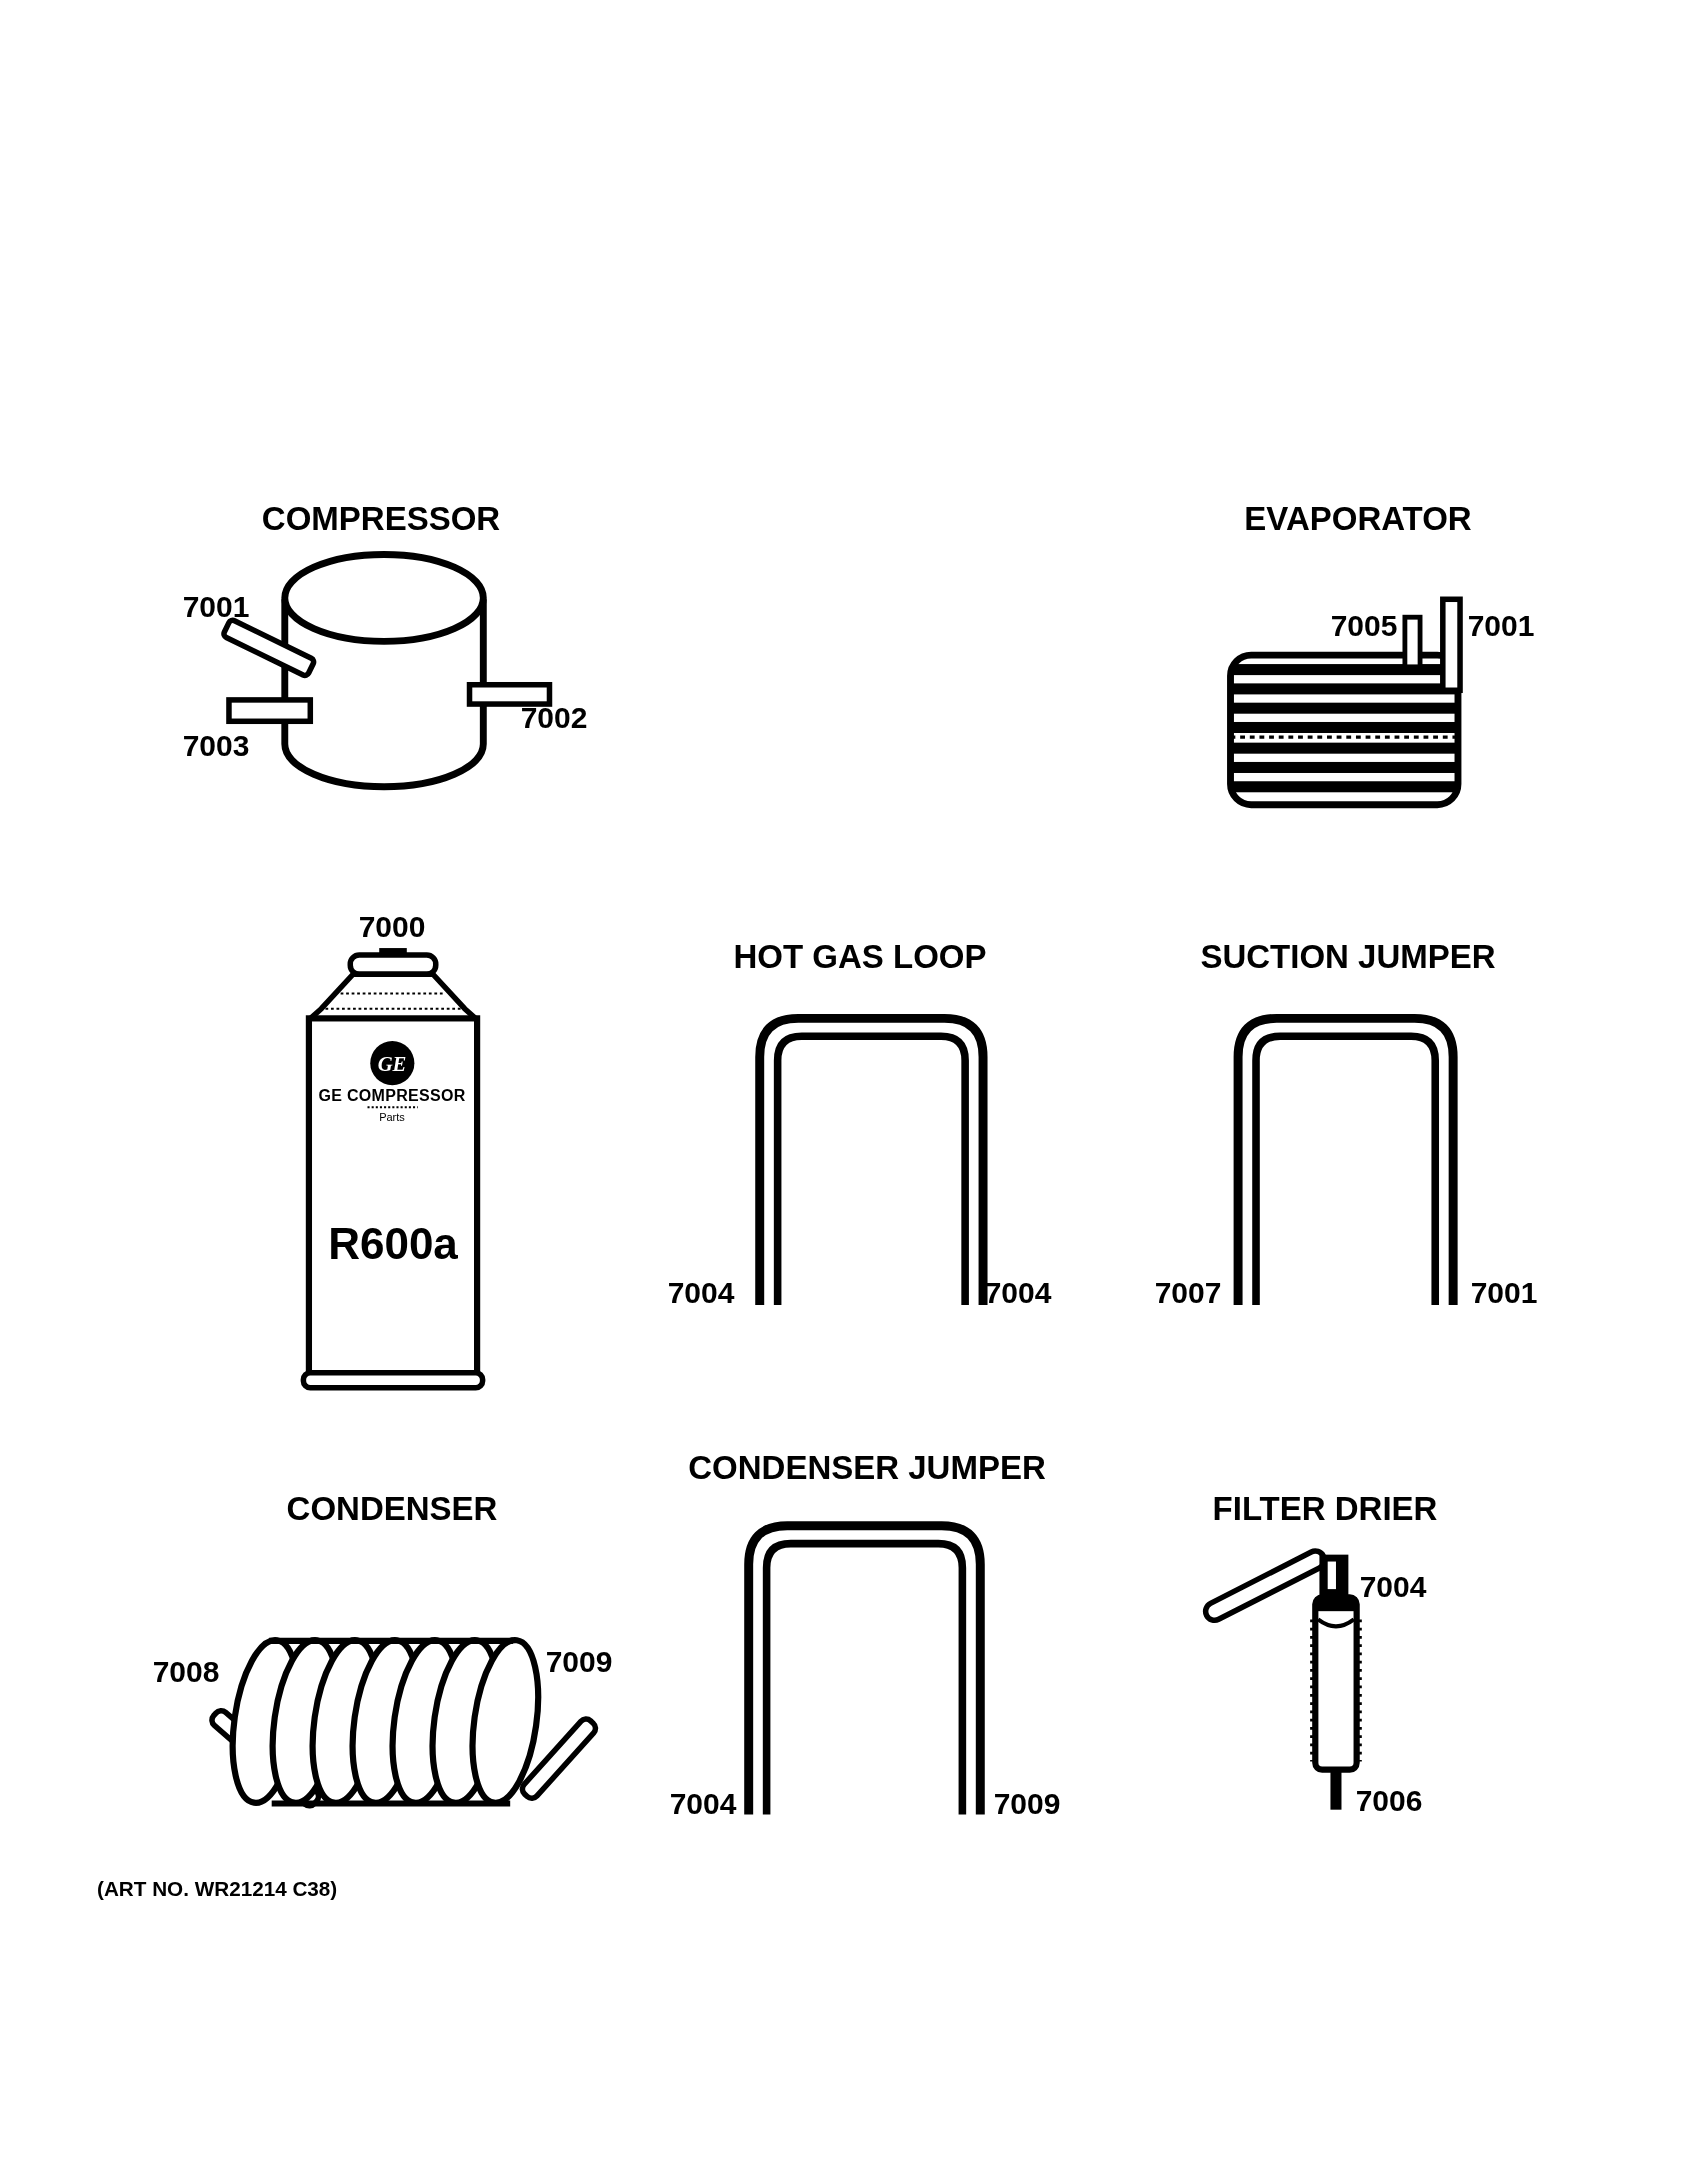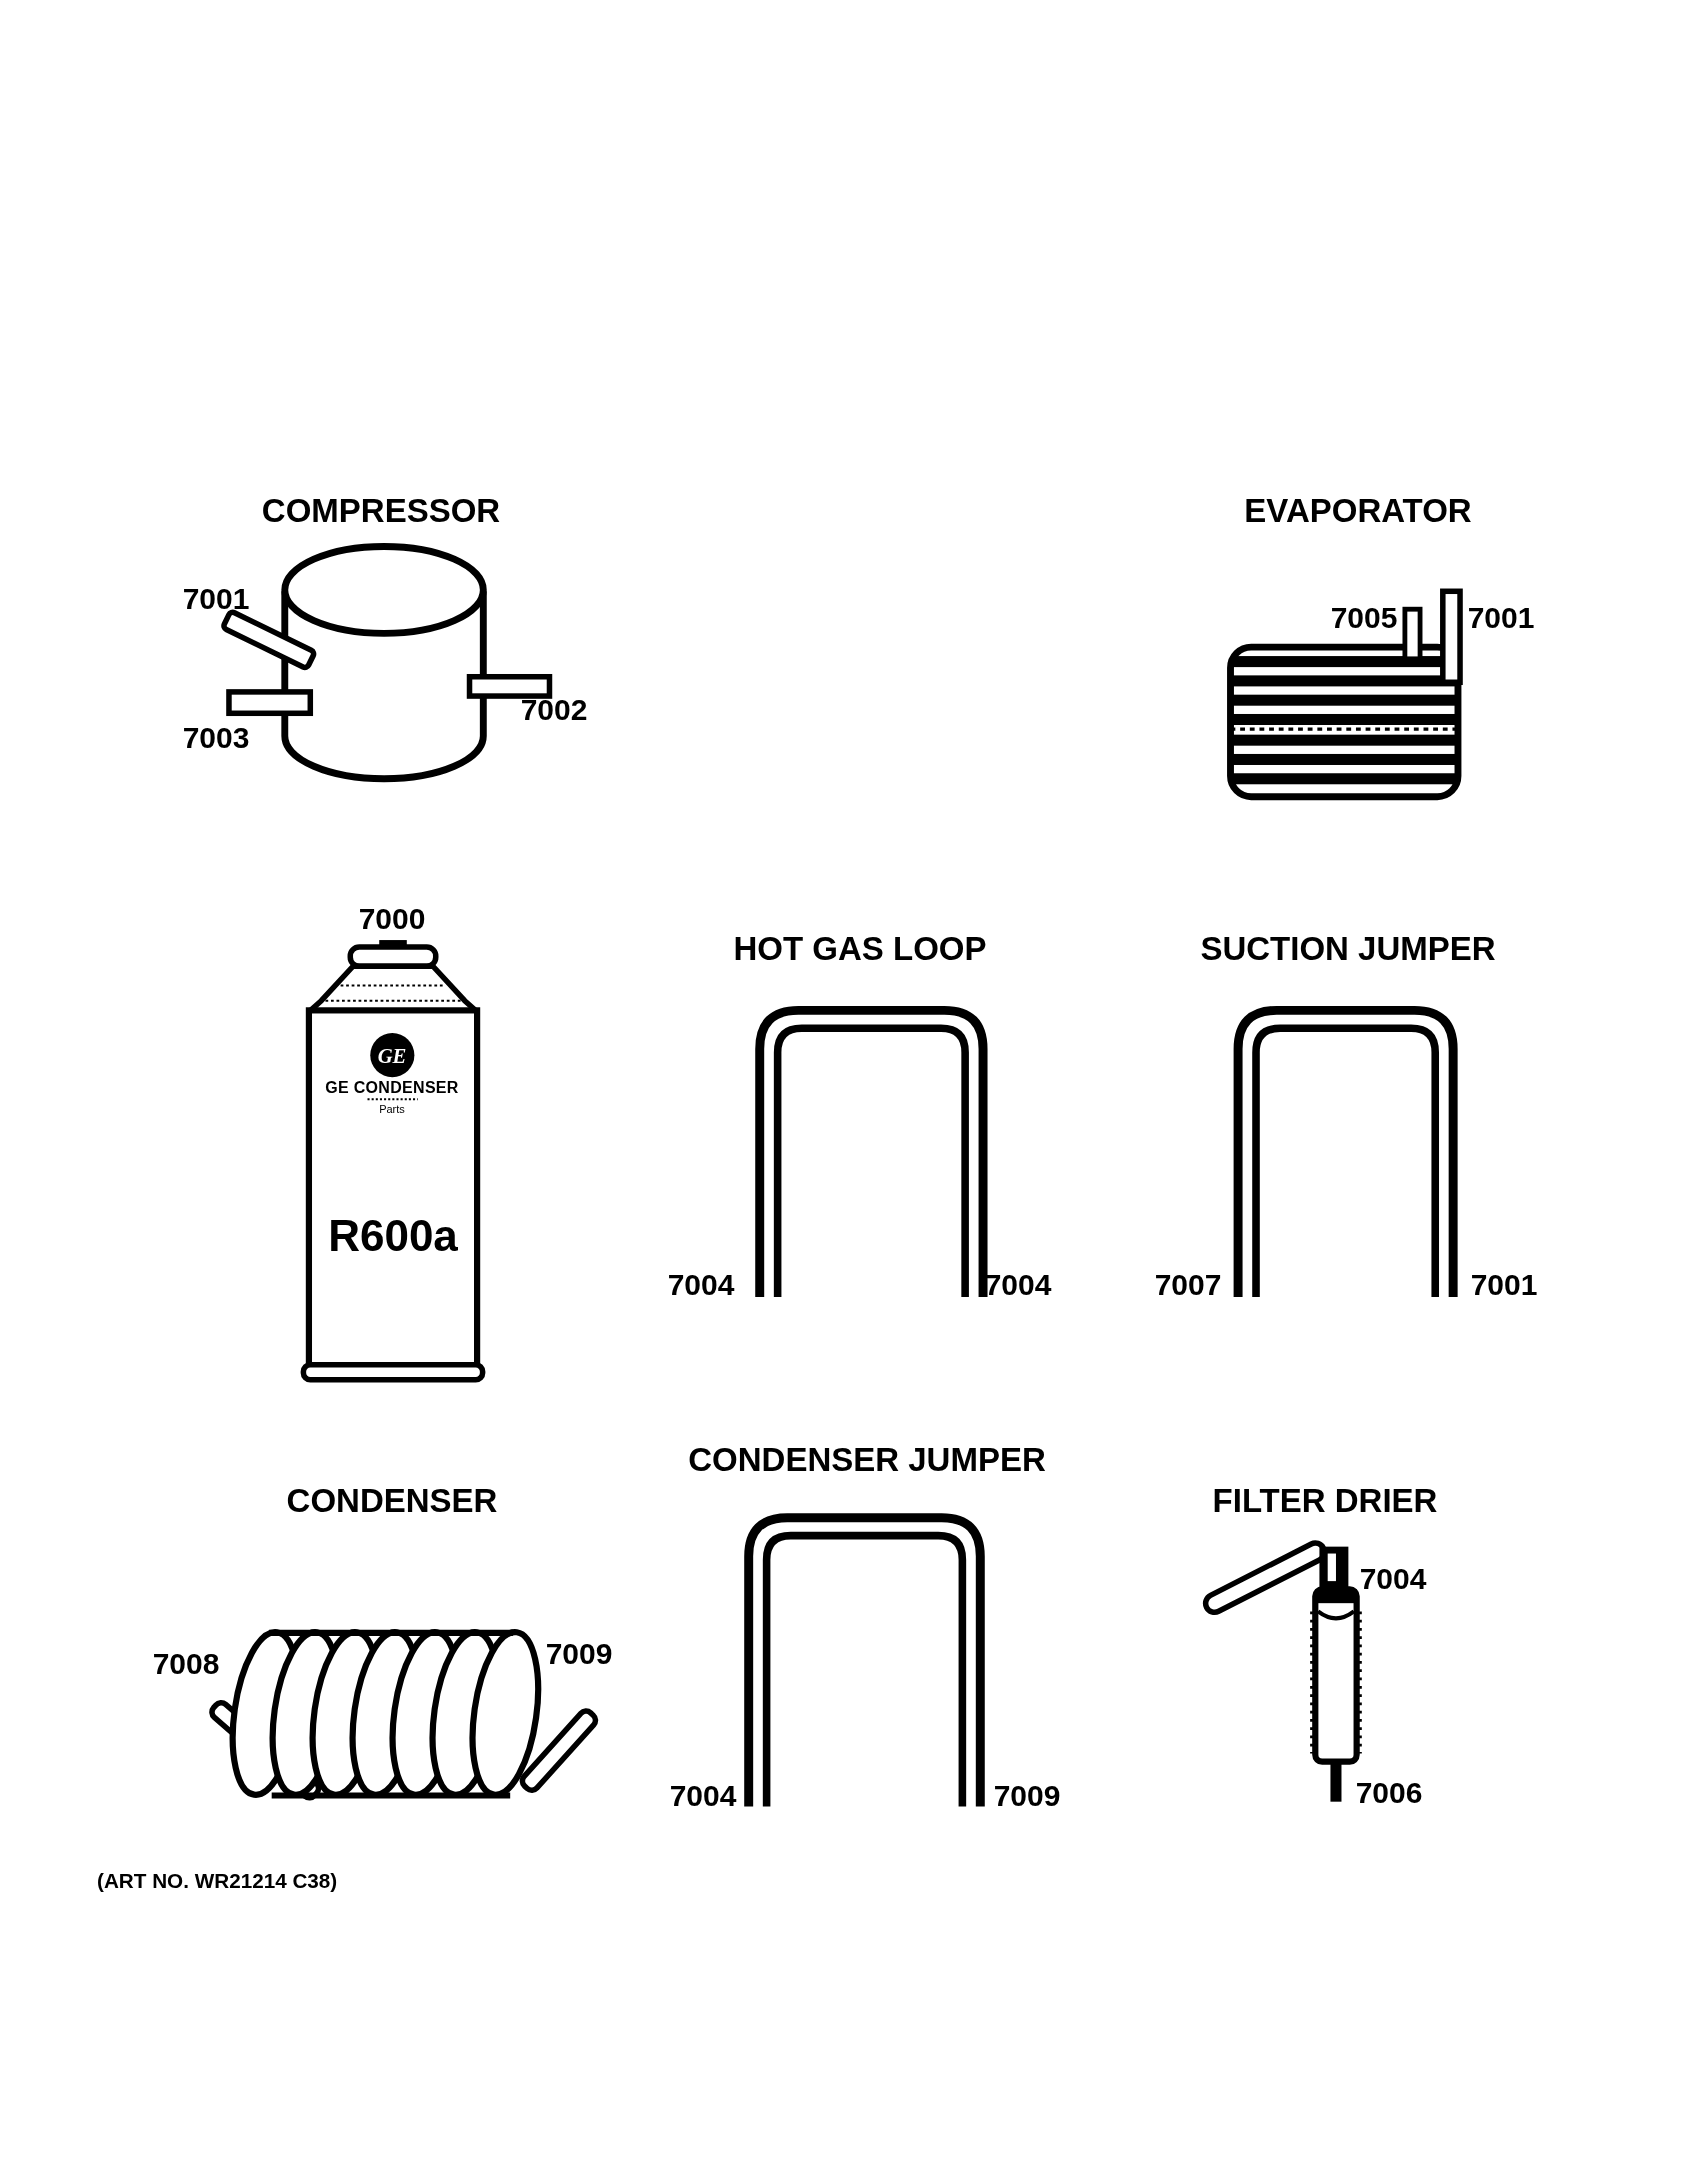--- a/index.html
+++ b/index.html
@@ -4,21 +4,21 @@
 <style>
   html,body{margin:0;padding:0;}
   body{
     width:1689px;height:2183px;
     background:#ffffff;
     font-family:"Liberation Sans", sans-serif;
     color:#000;
     position:relative;
     overflow:hidden;
   }
-  #canvas{position:absolute;left:0;top:4px;width:1689px;height:1816px;}
+  #canvas{position:absolute;left:0;top:12px;width:1689px;height:1816px;}
   svg.linework{position:absolute;left:0;top:0;z-index:1;}
   .txt{
     position:absolute;z-index:2;white-space:nowrap;
     transform:translate(-50%,-50%);
     color:#000;
   }
   .section-title{font-size:33px;font-weight:bold;letter-spacing:0px;}
   .part-label{font-size:30px;font-weight:bold;}
   .brand-line{font-size:16px;font-weight:bold;letter-spacing:0.3px;}
   .brand-sub{font-size:11px;font-weight:normal;}
@@ -133,21 +133,21 @@
 
   <div class="txt part-label" style="left:216px;top:595px;">7001</div>
   <div class="txt part-label" style="left:554px;top:706px;">7002</div>
   <div class="txt part-label" style="left:216px;top:734px;">7003</div>
 
   <div class="txt part-label" style="left:1364px;top:614px;">7005</div>
   <div class="txt part-label" style="left:1501px;top:614px;">7001</div>
 
   <div class="txt part-label" style="left:392px;top:915px;">7000</div>
   <div class="txt monogram" style="left:392px;top:1052px;font-family:Liberation Serif, serif;">GE</div>
-  <div class="txt brand-line" style="left:392px;top:1084px;">GE CONDENSER</div>
+  <div class="txt brand-line" style="left:392px;top:1084px;">GE COMPRESSOR</div>
   <div class="txt brand-sub" style="left:392px;top:1105px;">Parts</div>
   <div class="txt refrigerant" style="left:393px;top:1225px;">R600a</div>
 
   <div class="txt part-label" style="left:701px;top:1281px;">7004</div>
   <div class="txt part-label" style="left:1018px;top:1281px;">7004</div>
 
   <div class="txt part-label" style="left:1188px;top:1281px;text-align:right;">7007</div>
   <div class="txt part-label" style="left:1504px;top:1281px;">7001</div>
 
   <div class="txt part-label" style="left:703px;top:1792px;">7004</div>

